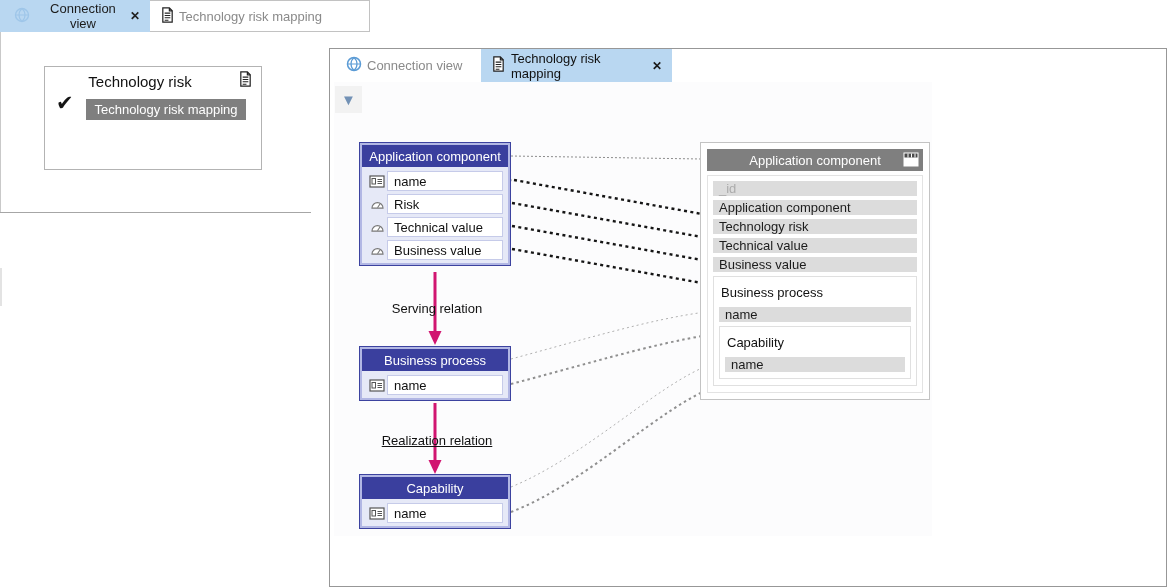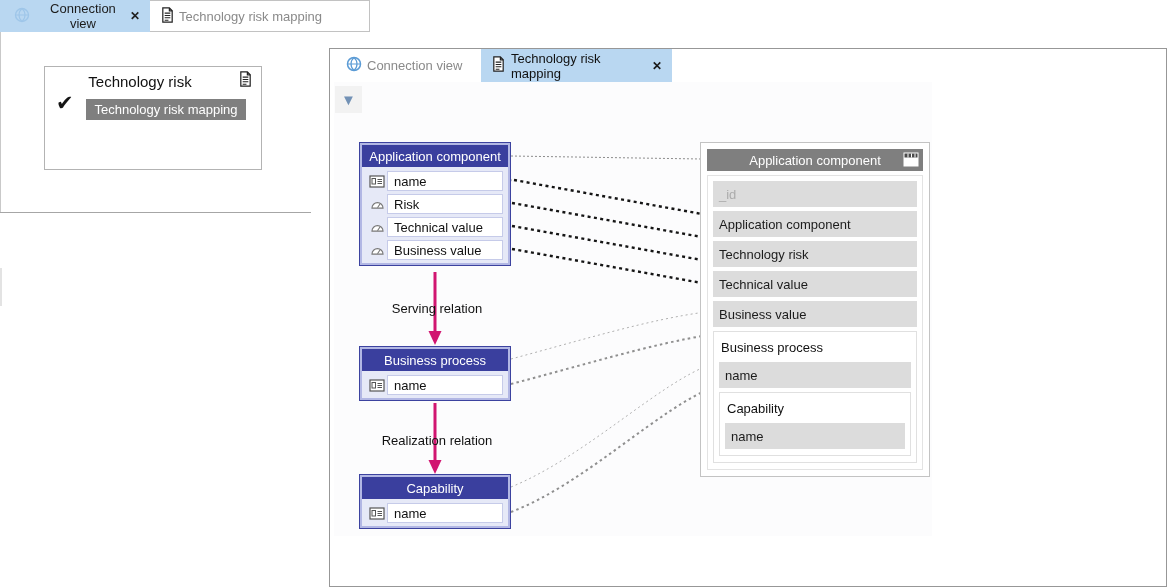--- a/index.html
+++ b/index.html
@@ -59,21 +59,21 @@
   .rel-label { position:absolute; left:32px; width:150px; text-align:center;
                font-size:13px; color:#111; }
 
   
   #tgt { left:370px; top:93px; width:230px; background:#fff;
          border:1px solid #c3c3c3; padding:6px; }
   #tgt-header { height:22px; background:#7f7f7f; color:#fff; font-size:13px;
                 position:relative; display:flex; align-items:center; justify-content:center; }
   #tgt-header .tbl { position:absolute; right:4px; top:3px; }
   #tgt-body { border:1px solid #e3e3e3; margin-top:4px; padding:5px; }
-  .trow { background:#dcdcdc; height:26px; margin-bottom:4px; font-size:13px;
+  .trow { background:#dcdcdc; height:15px; margin-bottom:4px; font-size:13px;
           color:#1c1c1c; display:flex; align-items:center; padding-left:6px; }
   .trow.muted { color:#ababab; }
   .tgroup { border:1px solid #e0e0e0; background:#fff; padding:5px; margin-bottom:1px; }
   .tgroup-label { font-size:13px; color:#111; padding:3px 0 7px 2px; }
   .tgroup .trow { margin-bottom:1px; }
   .tgroup .tgroup { margin-top:4px; }
 
   #lines { left:0; top:0; pointer-events:none; }
 </style>
 </head>
@@ -218,21 +218,21 @@
               <rect x="1" y="1" width="14" height="11" fill="#fff" stroke="#555" stroke-width="1.2"></rect>
               <rect x="3" y="3.5" width="3.5" height="5.5" fill="none" stroke="#555" stroke-width="1"></rect>
               <path d="M8.5 4.5h4.5M8.5 6.5h4.5M8.5 8.5h4.5" stroke="#555" stroke-width="1"></path>
             </svg>
         </span>
         <span class="fbox">name</span>
       </div>
     </div>
   </div>
 
-  <div class="rel-label" style="top:384px;">Realization relation</div>
+  <div class="rel-label" style="top:384px;text-decoration:underline;">Realization relation</div>
 
   <div class="src" style="left:29px; top:425px;">
     <div class="src-header">Capability</div>
     <div class="src-body">
       <div class="field">
         <span class="ficon">
           <svg width="16" height="13" viewBox="0 0 16 13">
               <rect x="1" y="1" width="14" height="11" fill="#fff" stroke="#555" stroke-width="1.2"></rect>
               <rect x="3" y="3.5" width="3.5" height="5.5" fill="none" stroke="#555" stroke-width="1"></rect>
               <path d="M8.5 4.5h4.5M8.5 6.5h4.5M8.5 8.5h4.5" stroke="#555" stroke-width="1"></path>

